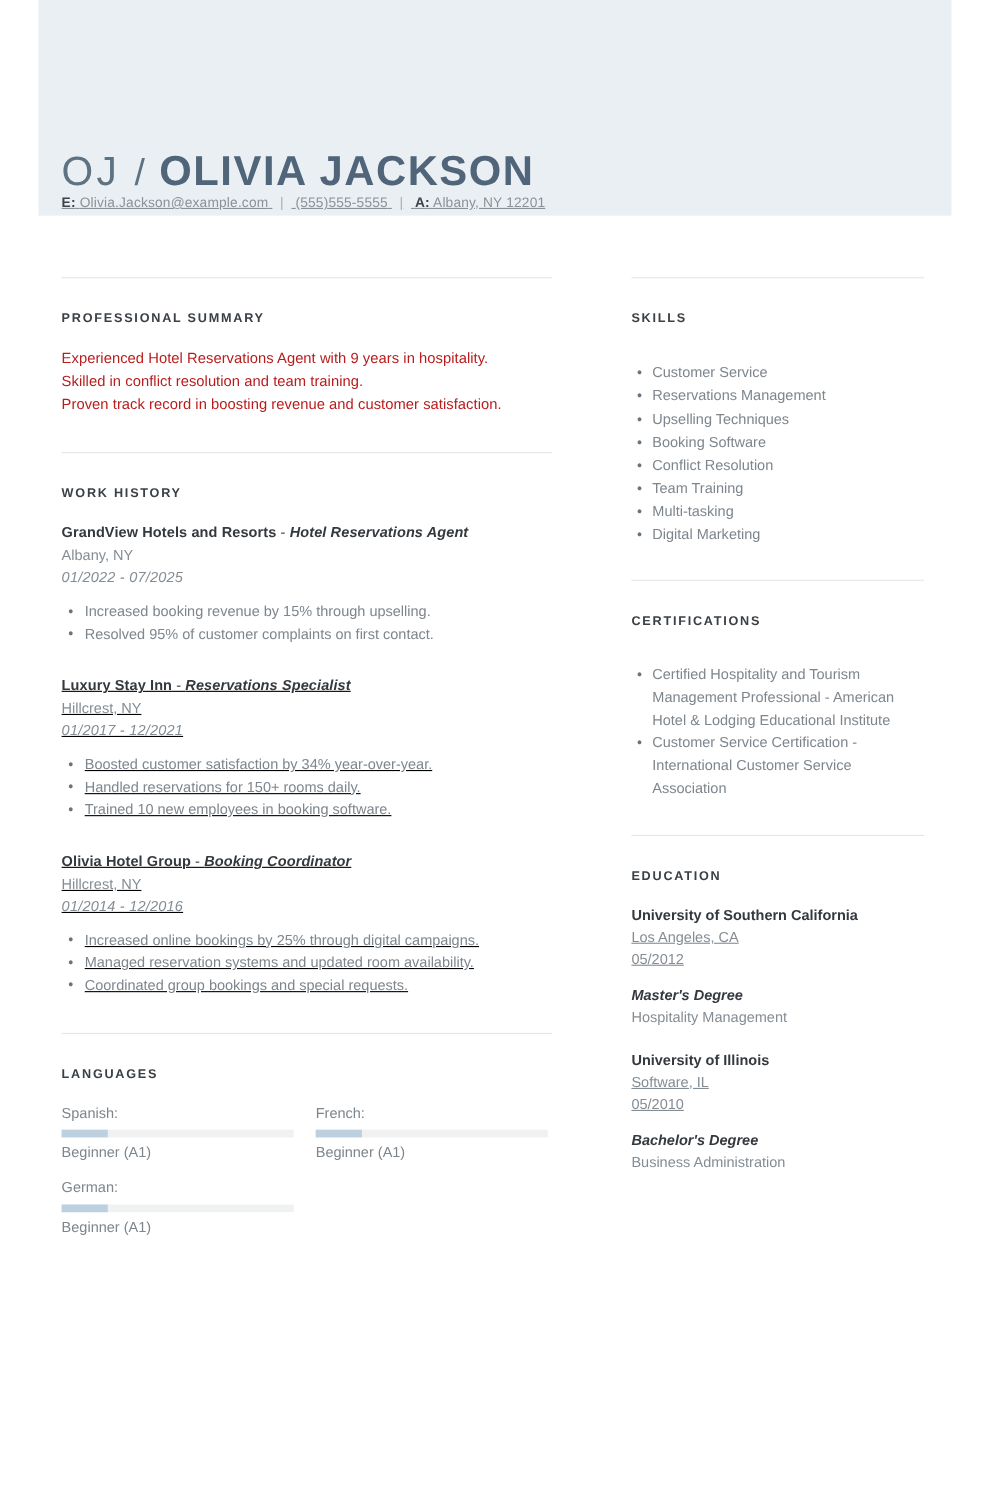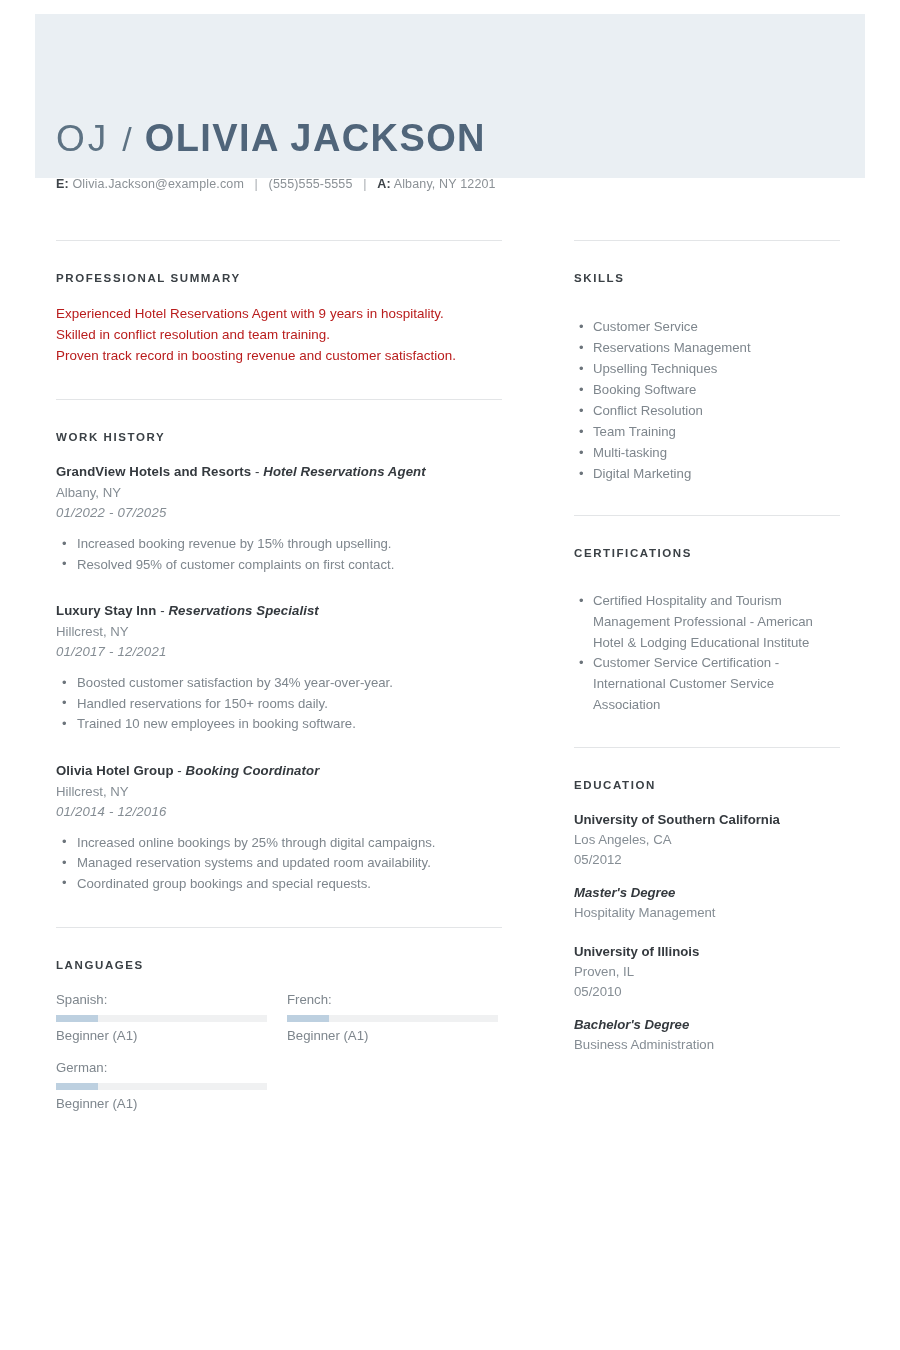--- a/index.html
+++ b/index.html
@@ -16,23 +16,23 @@
     width: 900px;
     height: 1350px;
     background: #ffffff;
     overflow: hidden;
   }
 
   
   .header-band {
     position: absolute;
     left: 35px;
-    top: 14px;
+    top: 0;
     width: 830px;
-    height: 164px;
+    height: 196px;
     background: #eaeff3;
   }
 
   .name-row {
     position: absolute;
     left: 21px;
     bottom: 18px;
     display: flex;
     align-items: baseline;
     white-space: nowrap;
@@ -61,29 +61,30 @@
 
   
   .contact-line {
     position: absolute;
     left: 56px;
     top: 177px;
     font-size: 12.5px;
     color: #8b9196;
     letter-spacing: 0.15px;
     white-space: nowrap;
+    text-decoration: underline;
   }
   .contact-line b { color: #3d4348; font-weight: 700; }
   .contact-sep { color: #a8adb1; margin: 0 7px; }
 
   
   .columns {
     position: absolute;
     left: 0;
-    top: 240px;
+    top: 252px;
     width: 796px;
     display: flex;
   }
 
   .col-left {
     width: 450px;
     padding-left: 56px;
     padding-right: 0px;
   }
   .col-left-inner { width: 446px; }
@@ -115,21 +116,21 @@
   
   .summary-line {
     font-size: 13.4px;
     line-height: 21px;
     color: #b91c1c;
     letter-spacing: 0.05px;
   }
 
   
   .job { margin-top: 0; }
-  .job + .job { margin-top: 26px; }
+  .job + .job { margin-top: 26px; text-decoration: underline; }
 
   .job-title {
     font-size: 13.2px;
     color: #34393e;
     letter-spacing: 0.1px;
     line-height: 19px;
   }
   .job-title .company { font-weight: 700; }
   .job-title .dash { font-weight: 400; color: #34393e; }
   .job-title .role { font-weight: 700; font-style: italic; }
@@ -232,20 +233,21 @@
   .edu-school {
     font-size: 13.2px;
     font-weight: 700;
     color: #34393e;
     line-height: 20px;
   }
   .edu-city, .edu-date {
     font-size: 13.2px;
     color: #858d94;
     line-height: 20px;
+    text-decoration: underline;
   }
   .edu-degree {
     font-size: 13.2px;
     font-weight: 700;
     font-style: italic;
     color: #34393e;
     line-height: 20px;
     margin-top: 13px;
   }
   .edu-field {
@@ -414,21 +416,21 @@
             <div class="edu-block">
               <div class="edu-school">University of Southern California</div>
               <div class="edu-city">Los Angeles, CA</div>
               <div class="edu-date">05/2012</div>
               <div class="edu-degree">Master's Degree</div>
               <div class="edu-field">Hospitality Management</div>
             </div>
 
             <div class="edu-block">
               <div class="edu-school">University of Illinois</div>
-              <div class="edu-city">Proven, IL</div>
+              <div class="edu-city">Software, IL</div>
               <div class="edu-date">05/2010</div>
               <div class="edu-degree">Bachelor's Degree</div>
               <div class="edu-field">Business Administration</div>
             </div>
 
           </div>
         </div>
 
       </div>
     </div>

